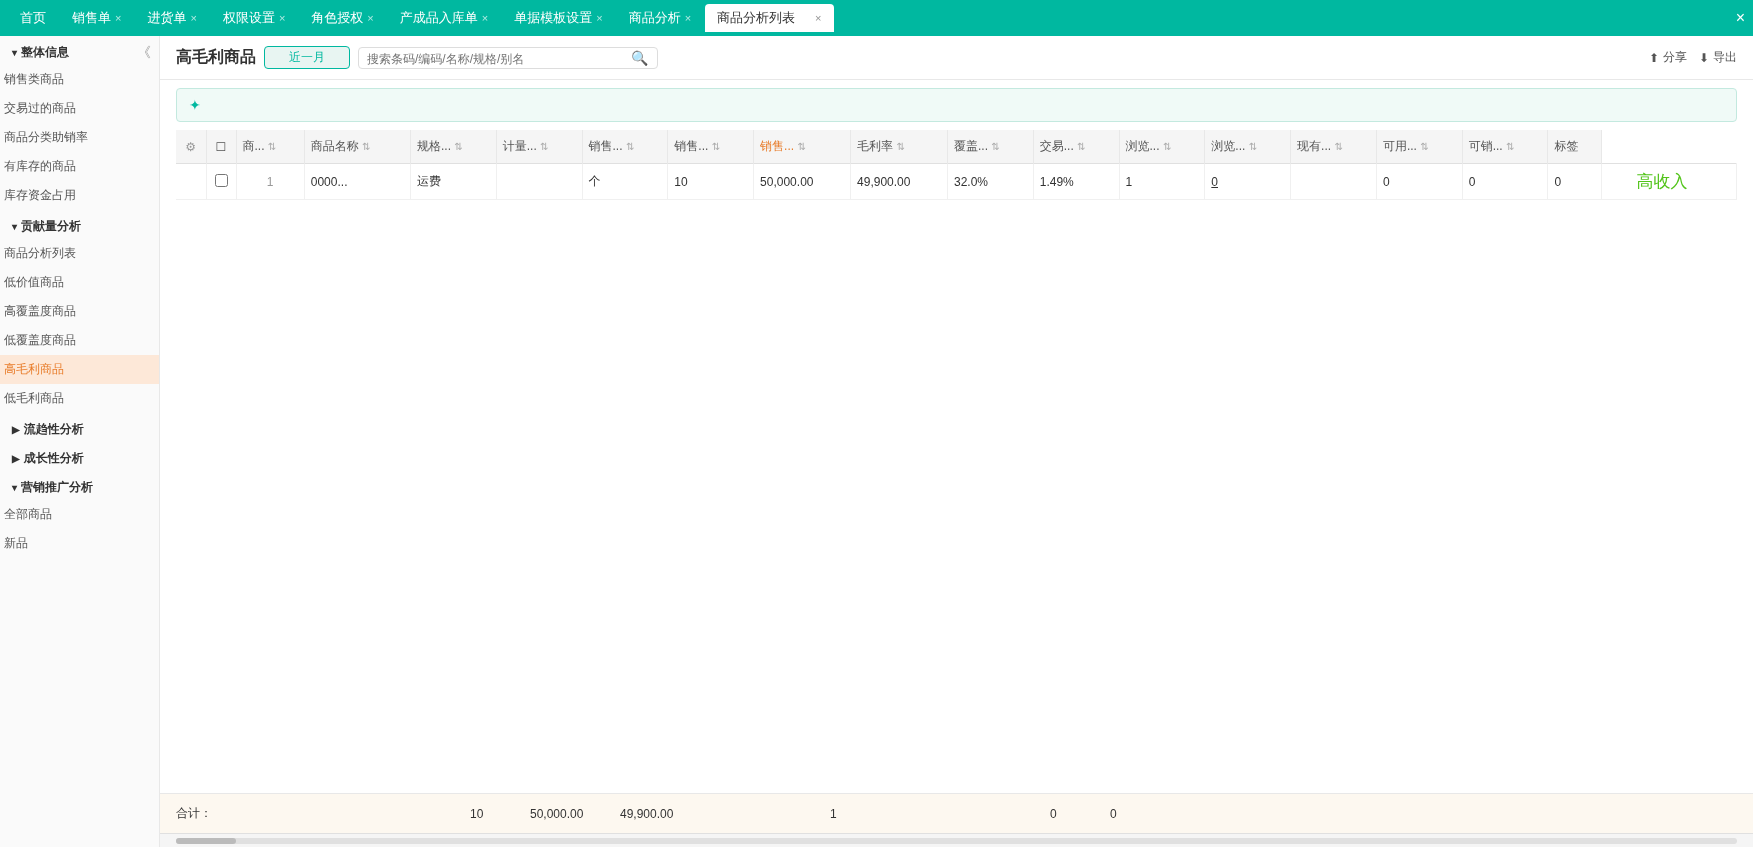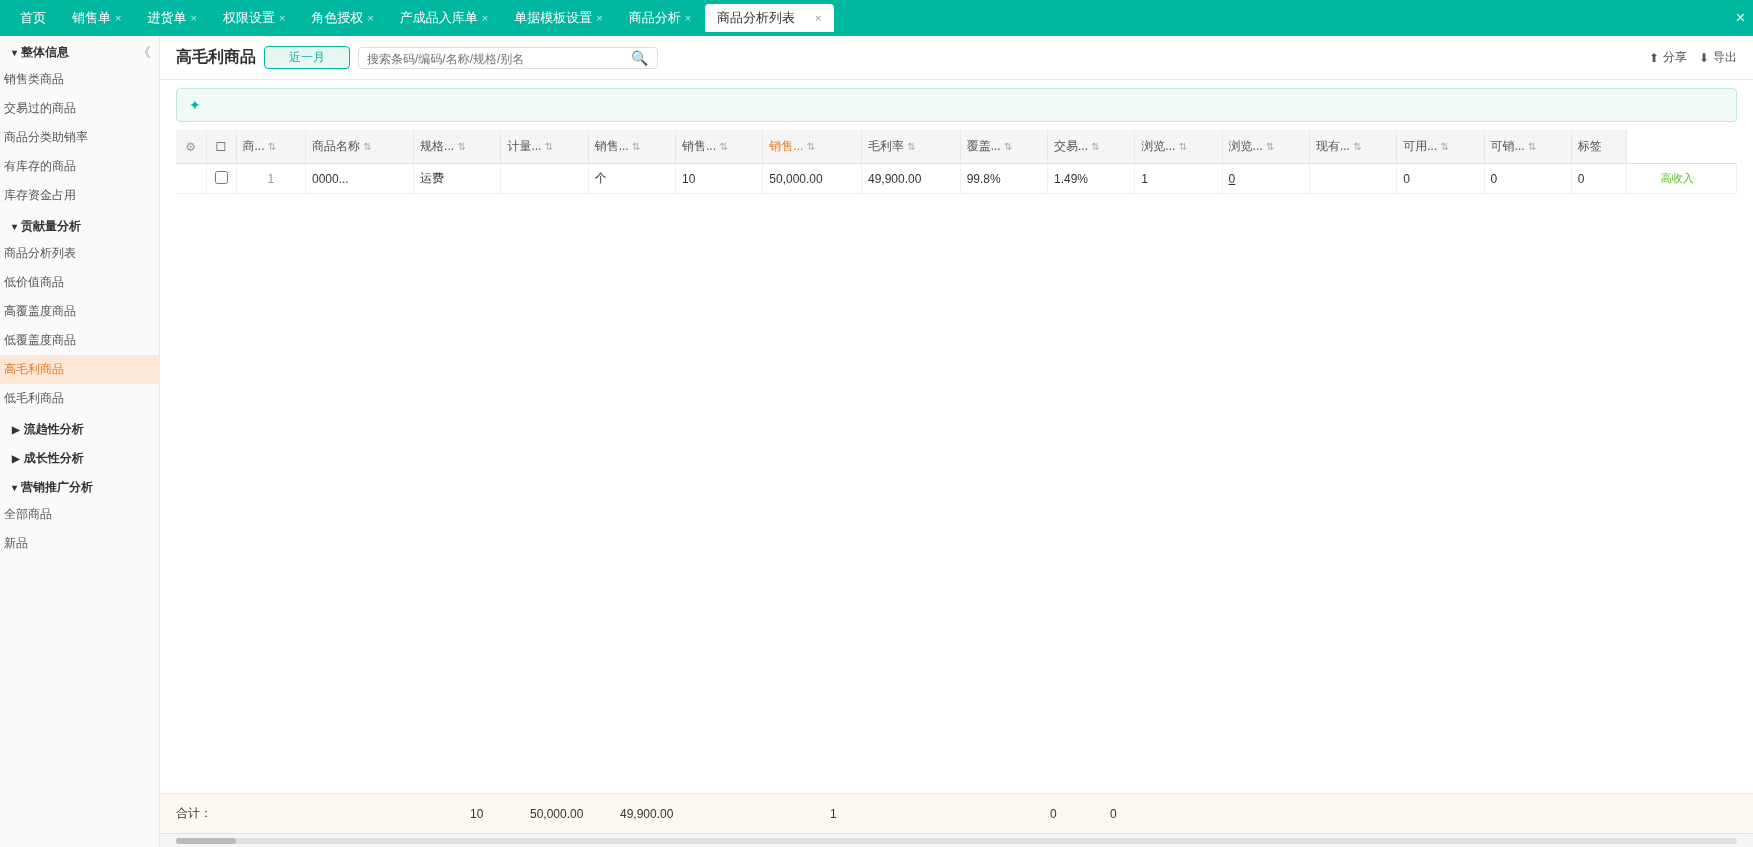--- a/index.html
+++ b/index.html
@@ -183,21 +183,21 @@
       border-bottom: 1px solid #f0f0f0;
     }
     tbody td {
       padding: 6px 6px;
       color: #333;
       border-right: 1px solid #f0f0f0;
       white-space: nowrap;
     }
     .tag-high-income {
       color: #52c41a;
-      font-size: 11px;
+      font-size: 17px;
       margin-left: 28px;
     }
     .row-num { color: #999; text-align: center; }
     .col-checkbox { width: 30px; text-align: center; }
     .col-gear { width: 30px; text-align: center; color: #999; cursor: pointer; }
     .underline-link { text-decoration: underline; color: #333; cursor: pointer; }
 
     
     .footer-summary {
       display: flex;
@@ -409,21 +409,21 @@
               <input type="checkbox" style="">
             </td>
             <td style="text-align:center;color:#999;">1</td>
             <td>0000...</td>
             <td>运费</td>
             <td></td>
             <td>个</td>
             <td>10</td>
             <td>50,000.00</td>
             <td>49,900.00</td>
-            <td>99.8%</td>
+            <td>32.0%</td>
             <td>1.49%</td>
             <td>1</td>
             <td>
               <span class="underline-link">0</span>
             </td>
             <td></td>
             <td>0</td>
             <td>0</td>
             <td>0</td>
             <td>

